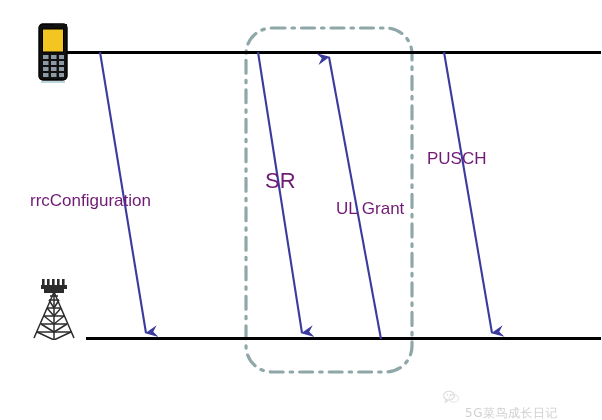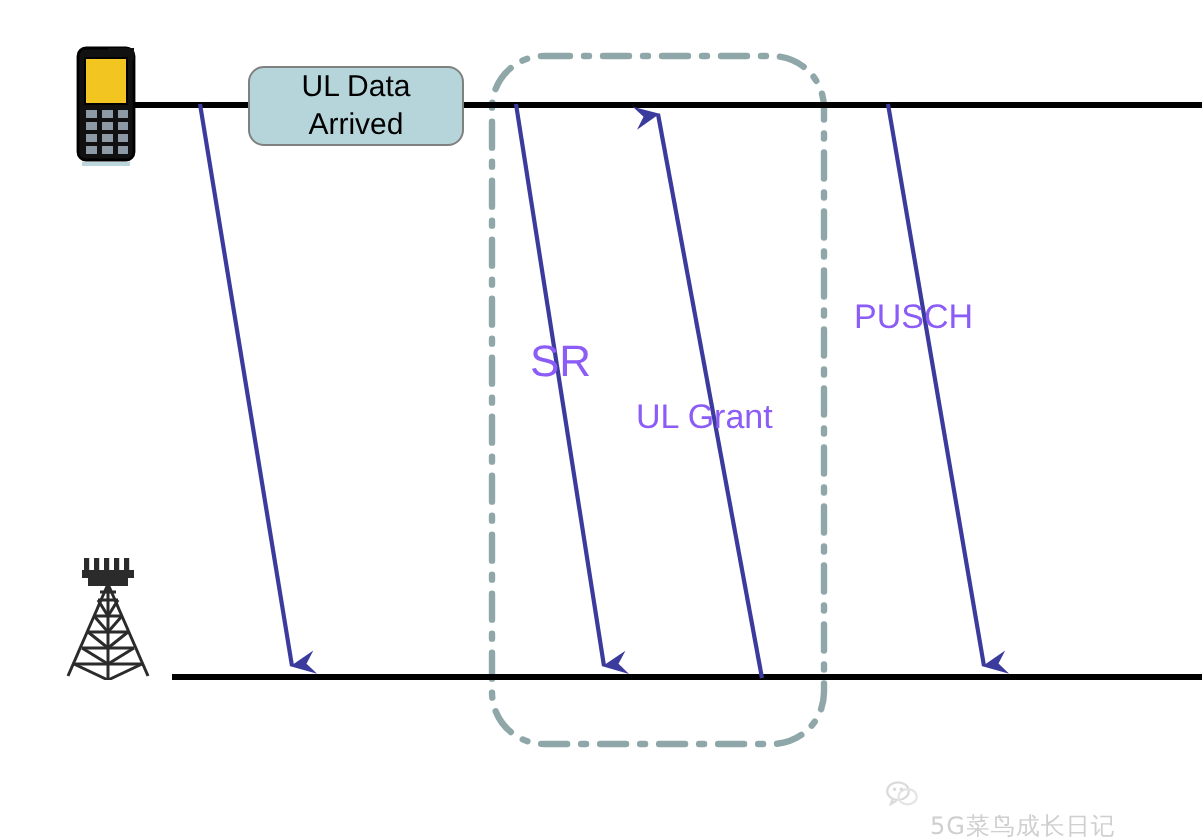--- a/index.html
+++ b/index.html
@@ -20,36 +20,36 @@
   #diagram-svg {
     position: absolute;
     left: 0;
     top: 0;
     width: 602px;
     height: 420px;
   }
   .label-text {
     position: absolute;
     font-family: "Liberation Sans", sans-serif;
-    color: #8b5cf6;
+    color: #701a75;
     white-space: pre;
     line-height: 1.22;
   }
   #rrc-config-label {
     left: 30px;
     top: 150px;
     font-size: 17px;
   }
   #sr-label {
     left: 265px;
     top: 168px;
     font-size: 22px;
   }
   #ul-grant-label {
-    left: 318px;
+    left: 336px;
     top: 199px;
     font-size: 17px;
   }
   #pusch-label {
     left: 427px;
     top: 149px;
     font-size: 17px;
   }
   #ul-data-box {
     position: absolute;
@@ -184,26 +184,23 @@
       <rect x="16" y="9" width="26" height="4"></rect>
       <rect x="17" y="3" width="2.6" height="7"></rect>
       <rect x="22" y="3" width="2.6" height="7"></rect>
       <rect x="27" y="3" width="2.6" height="7"></rect>
       <rect x="32" y="3" width="2.6" height="7"></rect>
       <rect x="37" y="3" width="2.6" height="7"></rect>
       <rect x="19" y="12" width="20" height="5"></rect>
     </g>
   </svg>
 
-  <div id="ul-data-box">
-    <div class="box-line">UL Data</div>
-    <div class="box-line">Arrived</div>
-  </div>
 
   <div id="rrc-config-label" class="label-text">
+    <div>rrcConfiguration</div>
   </div>
 
   <div id="sr-label" class="label-text">SR</div>
 
   <div id="ul-grant-label" class="label-text">UL Grant</div>
 
   <div id="pusch-label" class="label-text">PUSCH</div>
 
   <div id="watermark">
     <svg width="16" height="14" viewBox="0 0 16 14">

